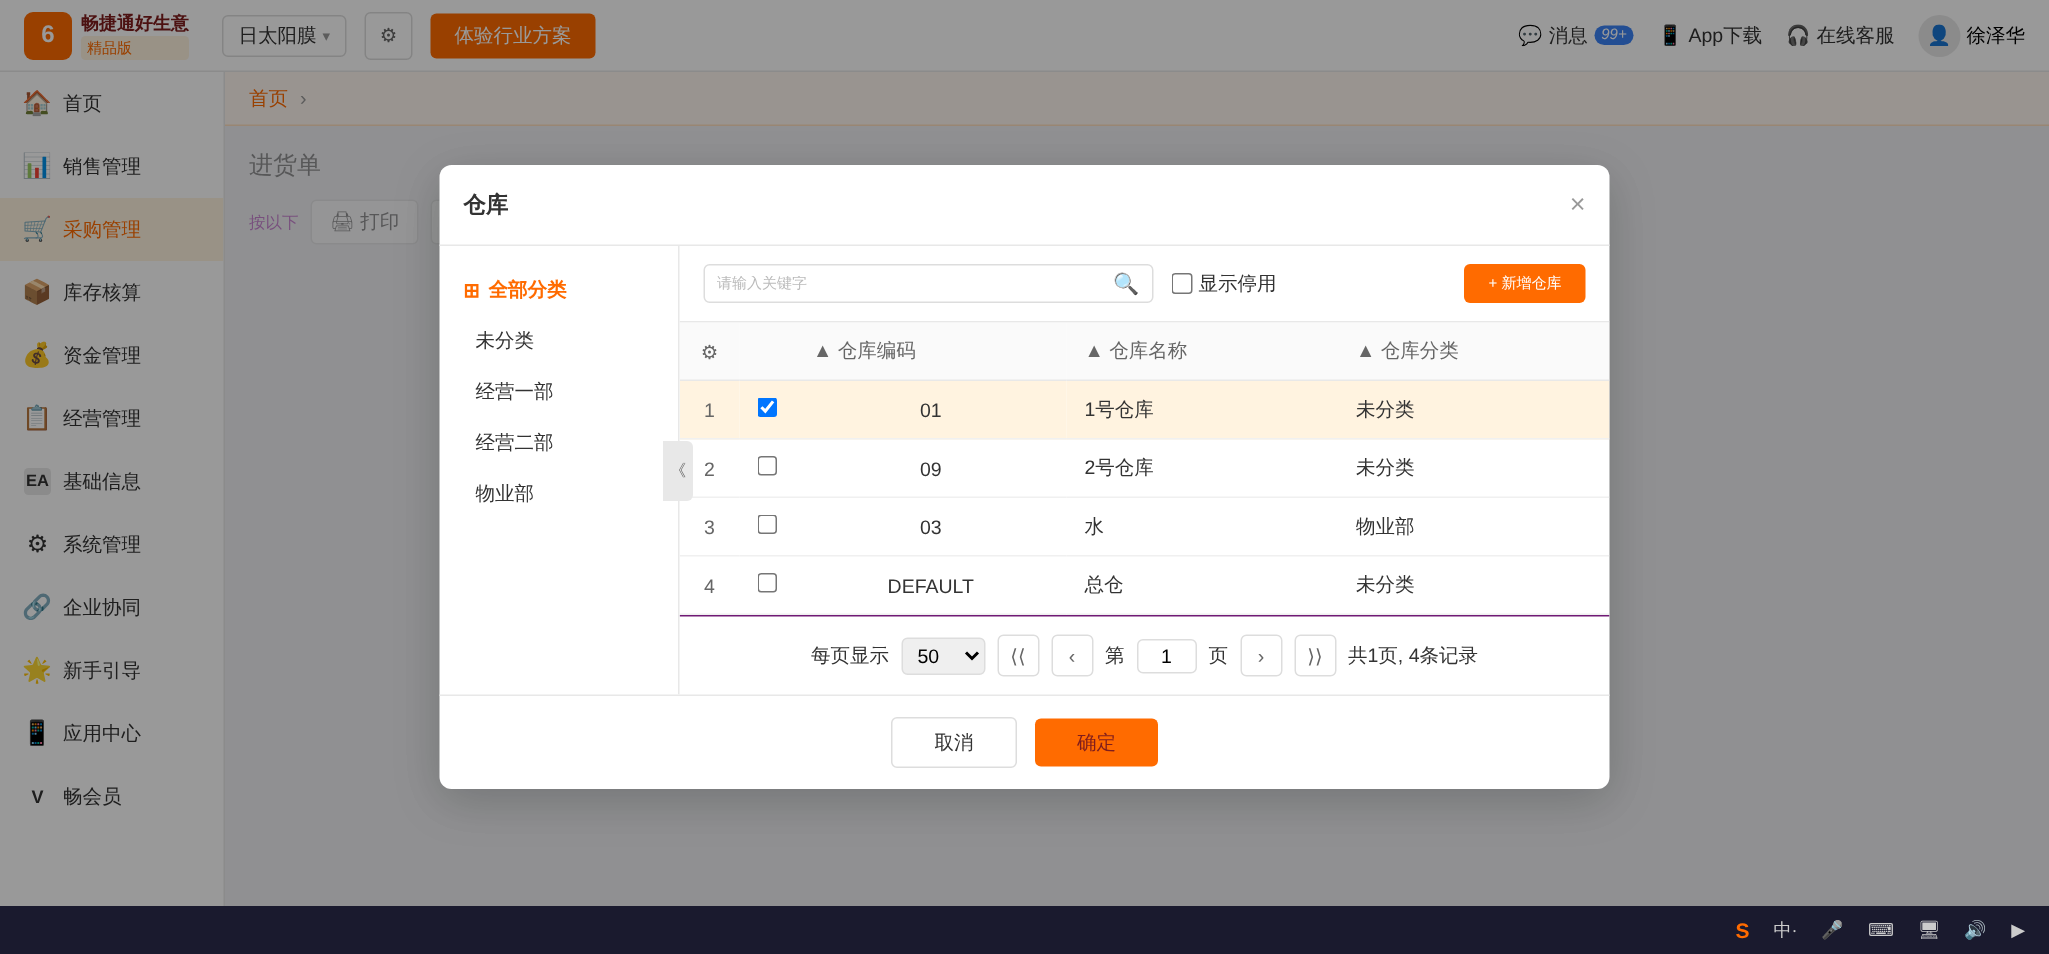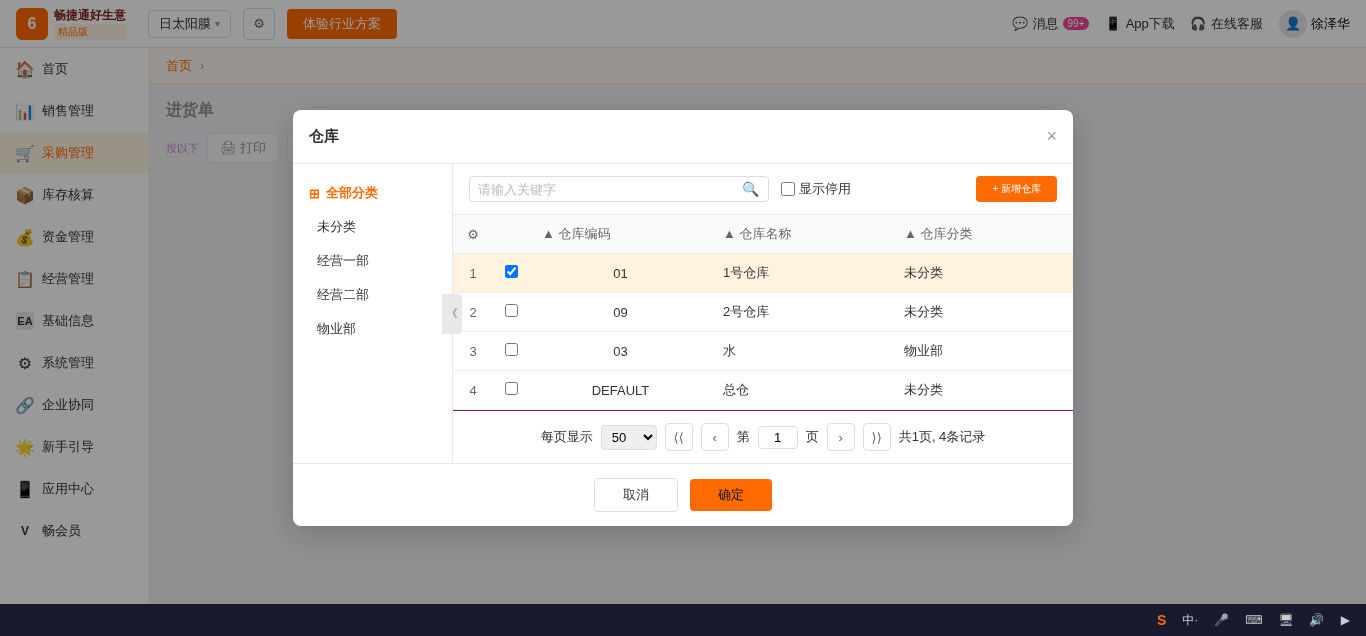--- a/index.html
+++ b/index.html
@@ -44,22 +44,22 @@
       background: #ff6b00; color: #fff; border: none; border-radius: 4px;
       padding: 6px 16px; cursor: pointer; font-size: 13px;
     }
     .topbar-right {
       margin-left: auto; display: flex; align-items: center; gap: 16px;
     }
     .topbar-right-item {
       display: flex; align-items: center; gap: 4px; color: #333; cursor: pointer; font-size: 13px;
     }
     .badge-red {
-      background: #ec4899; color: #fff; border-radius: 8px;
-      font-size: 10px; padding: 1px 5px; min-width: 18px; text-align: center;
+      background: #3b82f6; color: #fff; border-radius: 8px;
+      font-size: 10px; padding: 1px 5px; min-width: 18px; text-align: center; font-style: italic;
     }
     .topbar-user { display: flex; align-items: center; gap: 4px; cursor: pointer; }
     .user-avatar { width: 28px; height: 28px; border-radius: 50%; background: #e8e8e8; display: flex; align-items: center; justify-content: center; color: #666; }
 
     
     .sidebar {
       position: fixed; top: 48px; left: 0; bottom: 0;
       width: 150px; background: #fff;
       border-right: 1px solid #e8e8e8;
       overflow-y: auto; z-index: 50;
@@ -79,21 +79,21 @@
       display: flex; align-items: center; padding: 0 16px; gap: 8px; z-index: 49;
     }
     .breadcrumb-item { color: #ff6b00; cursor: pointer; font-size: 13px; }
     .breadcrumb-sep { color: #999; }
 
     
     .main-content {
       position: fixed; top: 84px; left: 150px; right: 0; bottom: 0;
       background: #f0f2f5; padding: 16px; overflow: auto;
     }
-    .page-title { font-size: 16px; font-weight: bold; color: #333; margin-bottom: 12px; }
+    .page-title { font-size: 16px; font-weight: normal; color: #333; margin-bottom: 12px; }
     .toolbar-row { display: flex; align-items: center; gap: 8px; margin-bottom: 12px; flex-wrap: wrap; }
     .label-text { color: #a21caf; font-size: 11px; font-family: Liberation Serif, serif; }
     .toolbar-btn {
       border: 1px solid #ddd; background: #fff; padding: 5px 12px;
       border-radius: 4px; cursor: pointer; color: #333; font-size: 13px;
       display: flex; align-items: center; gap: 4px;
     }
     .toolbar-btn.primary { background: #ff6b00; color: #fff; border-color: #ff6b00; }
 
     
@@ -135,21 +135,21 @@
     .right-panel { flex: 1; display: flex; flex-direction: column; overflow: hidden; }
     .right-toolbar {
       display: flex; align-items: center; padding: 12px 16px; gap: 12px;
       border-bottom: 1px solid #e8e8e8;
     }
     .search-box {
       display: flex; align-items: center; border: 1px solid #ddd; border-radius: 4px;
       padding: 4px 8px; flex: 1; max-width: 300px;
     }
     .search-input {
-      border: none; outline: none; width: 100%; font-size: 13px; color: #333;
+      border: none; outline: none; width: 100%; font-size: 10px; color: #333; font-family: Liberation Serif, serif;
     }
     .search-input::placeholder { color: #bbb; }
     .search-icon { color: #bbb; cursor: pointer; font-size: 14px; }
     .show-disabled { display: flex; align-items: center; gap: 4px; cursor: pointer; color: #333; font-size: 13px; }
     .checkbox { width: 14px; height: 14px; border: 1px solid #ddd; border-radius: 2px; }
     .add-btn {
       margin-left: auto; background: #ff6b00; color: #fff; border: none;
       border-radius: 4px; padding: 6px 16px; cursor: pointer; font-size: 10px;
       display: flex; align-items: center; gap: 4px;
     }
@@ -188,21 +188,21 @@
     
     .dialog-footer {
       display: flex; align-items: center; justify-content: center;
       padding: 14px 20px; border-top: 1px solid #e8e8e8; gap: 12px;
     }
     .cancel-btn {
       border: 1px solid #ddd; background: #fff; padding: 7px 28px;
       border-radius: 4px; cursor: pointer; color: #333; font-size: 13px;
     }
     .confirm-btn {
-      background: #ff6b00; color: #0f172a; border: none;
+      background: #ff6b00; color: #7f1d1d; border: none;
       padding: 7px 28px; border-radius: 4px; cursor: pointer; font-size: 13px;
     }
 
     
     .bottom-bar {
       position: fixed; bottom: 0; left: 0; right: 0; height: 32px;
       background: #1a1a2e; display: flex; align-items: center; justify-content: flex-end;
       padding: 0 16px; gap: 16px; z-index: 300;
     }
     .bottom-bar-item { color: #ccc; font-size: 12px; cursor: pointer; display: flex; align-items: center; gap: 4px; }

